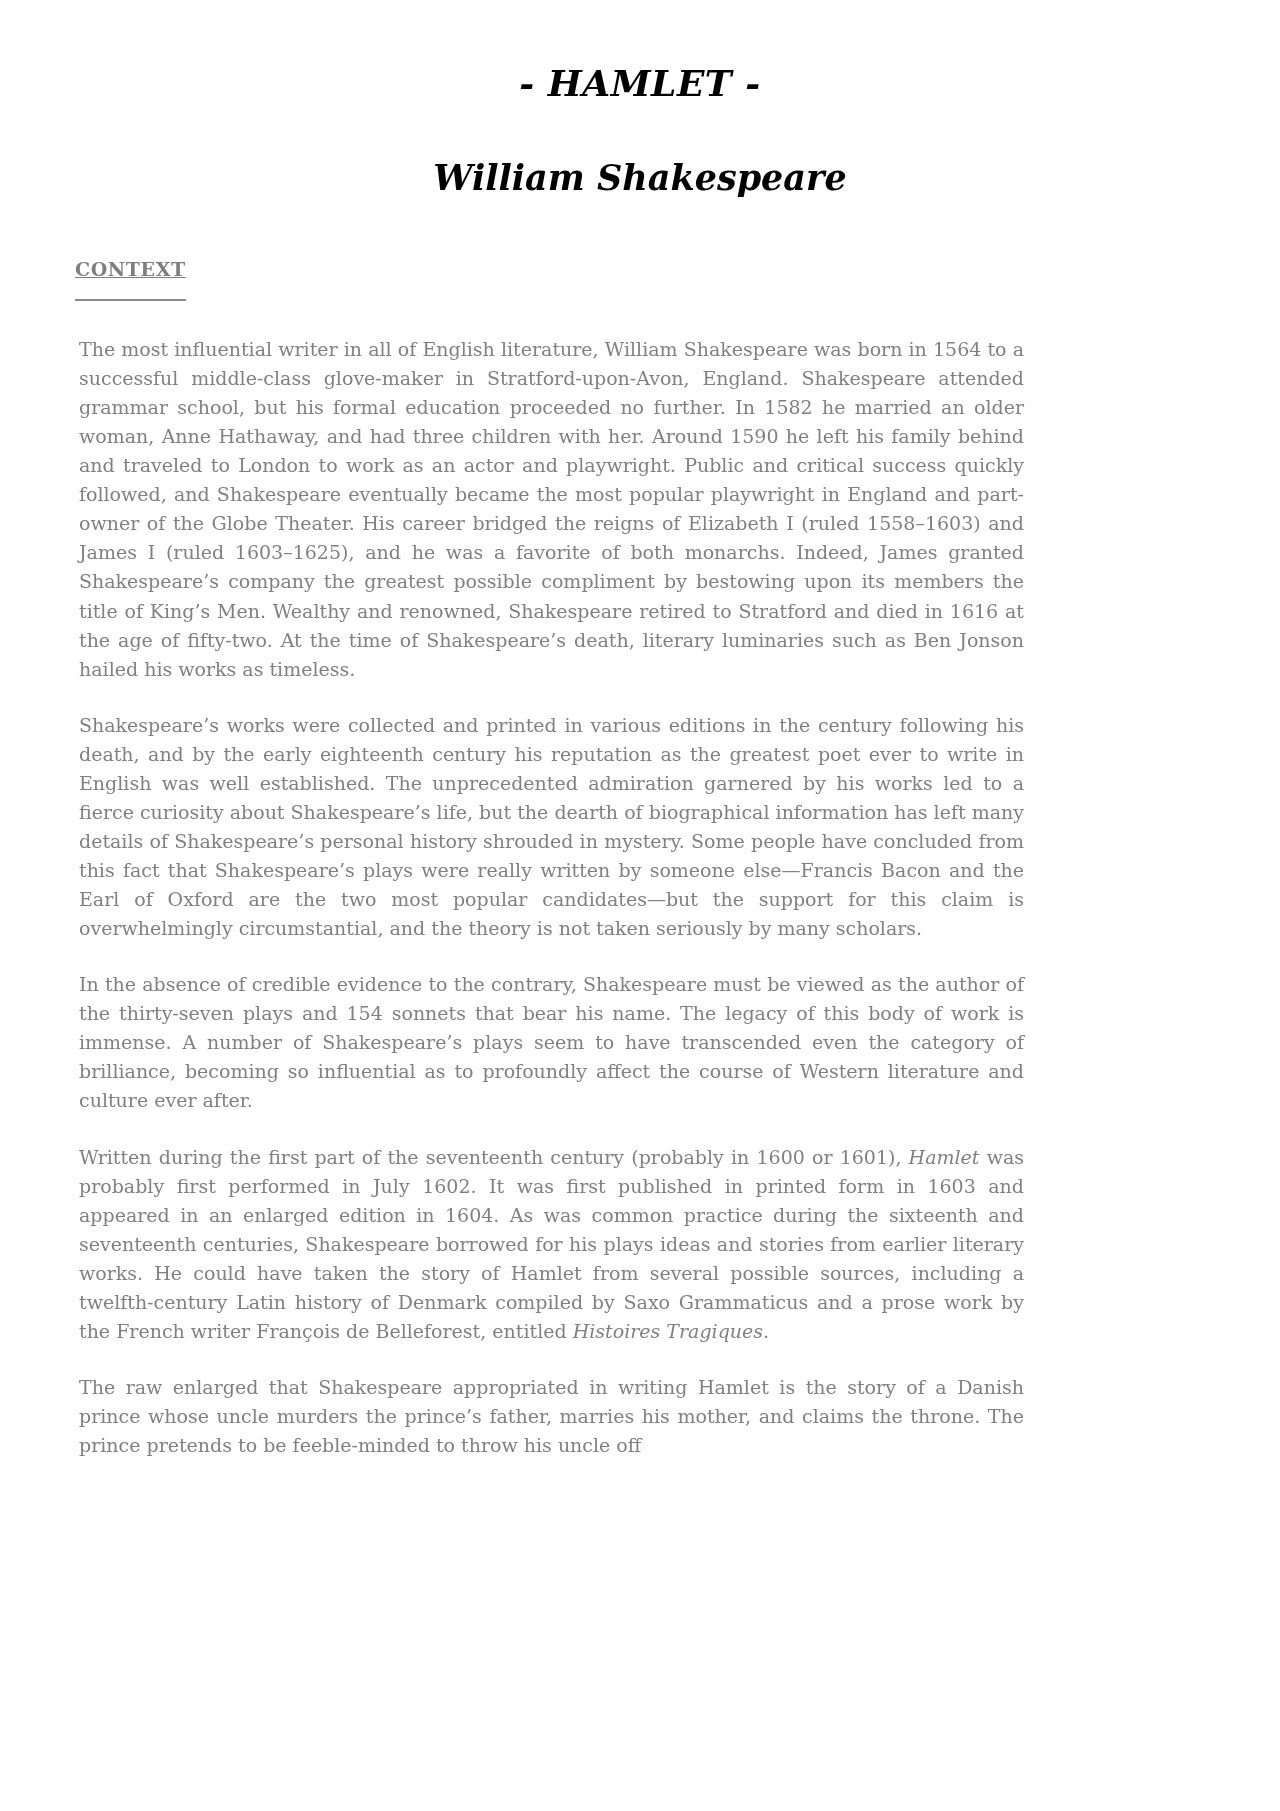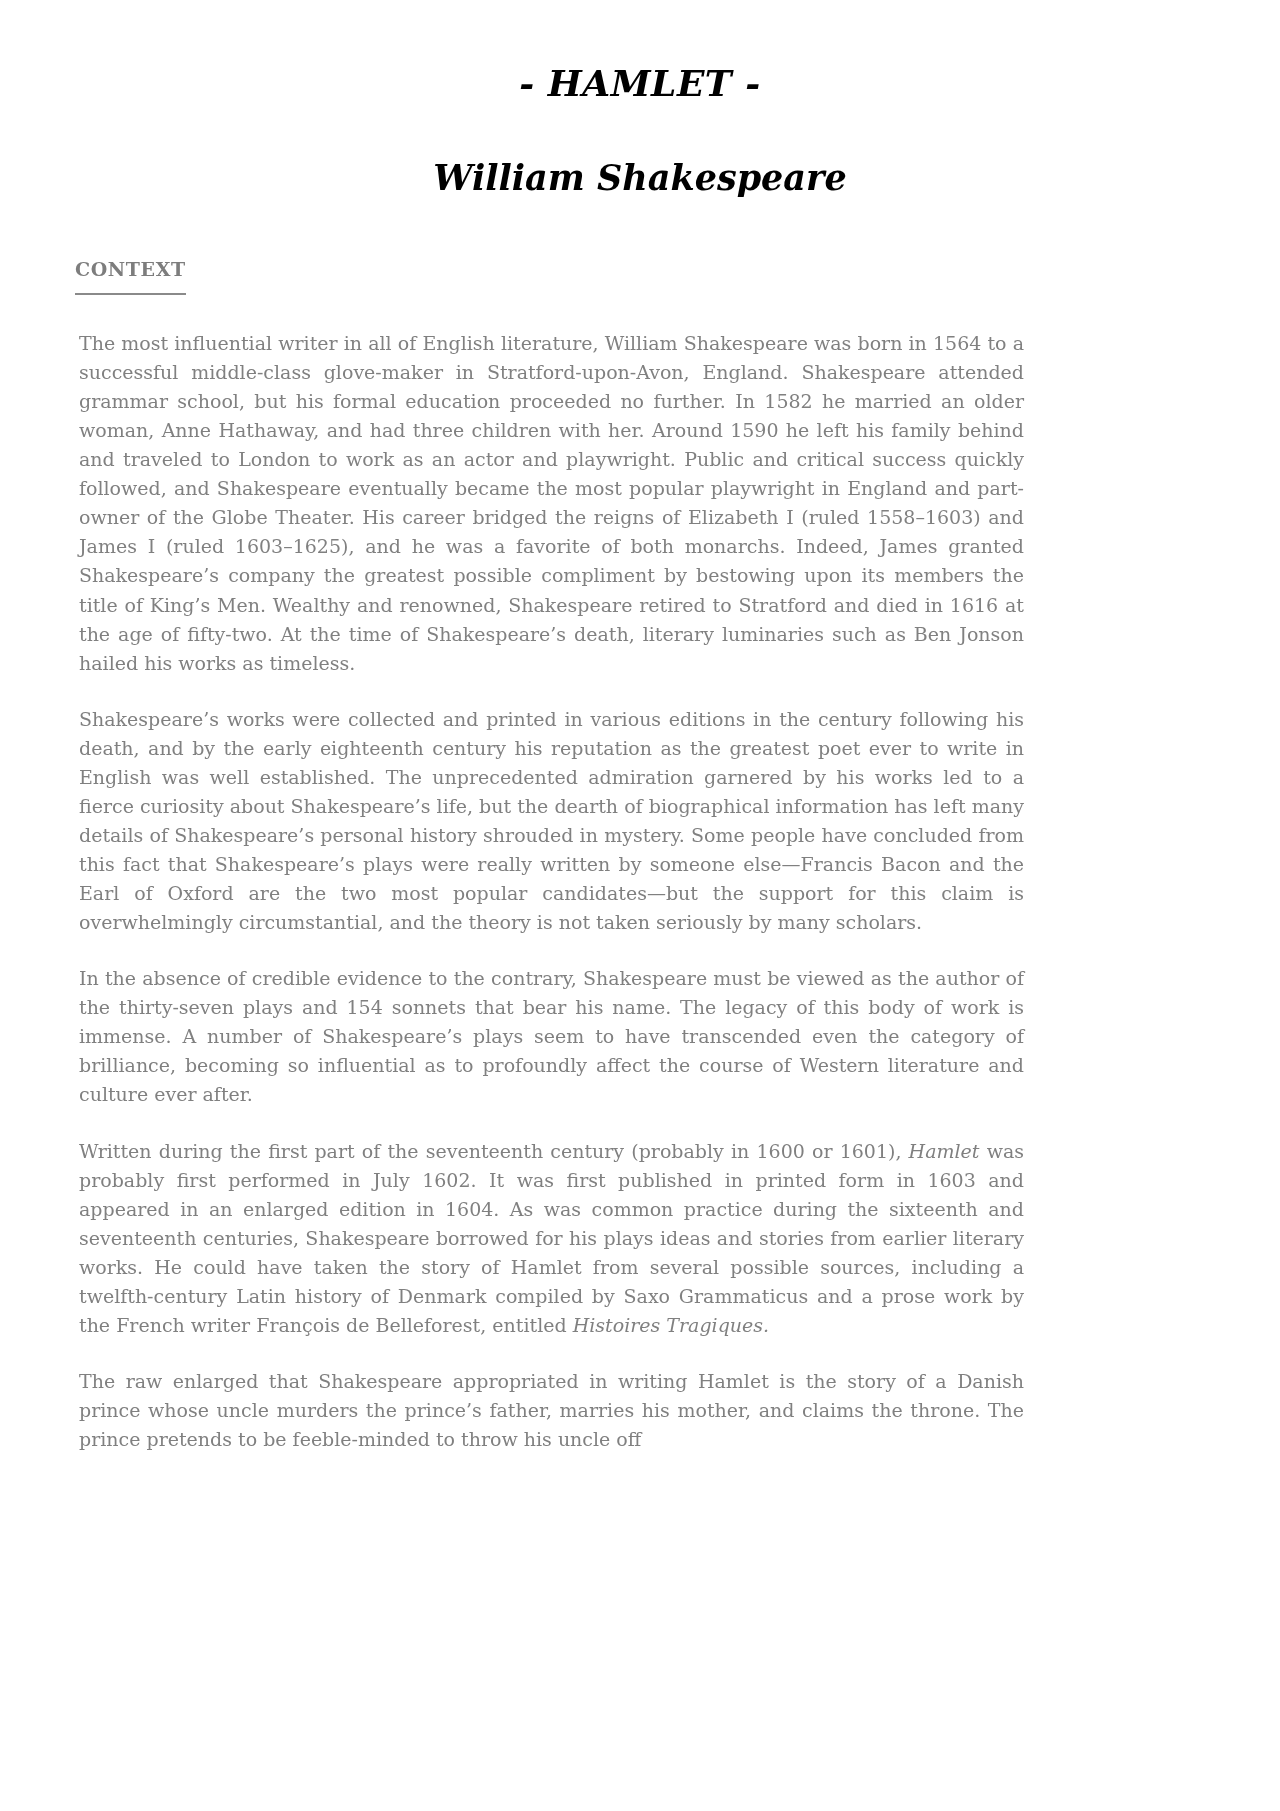--- a/index.html
+++ b/index.html
@@ -48,23 +48,24 @@
     padding-top: 43px;
   }
   .section-heading {
     font-family: "DejaVu Serif", "Liberation Serif", serif;
     font-weight: bold;
     font-size: 19px;
     color: #7d7d7d;
     letter-spacing: 0.6px;
     display: inline-block;
     border-bottom: 2px solid #8a8a8a;
-    padding-bottom: 11px;
+    padding-bottom: 17px;
     margin: 0 0 3px 0;
     line-height: 1.25;
+    text-decoration: underline;
   }
   .para {
     font-family: "DejaVu Serif", "Liberation Serif", serif;
     font-size: 19px;
     color: #808080;
     text-align: justify;
     text-justify: inter-word;
     line-height: 1.53;
     margin: 4px;
     padding-top: 23px;

